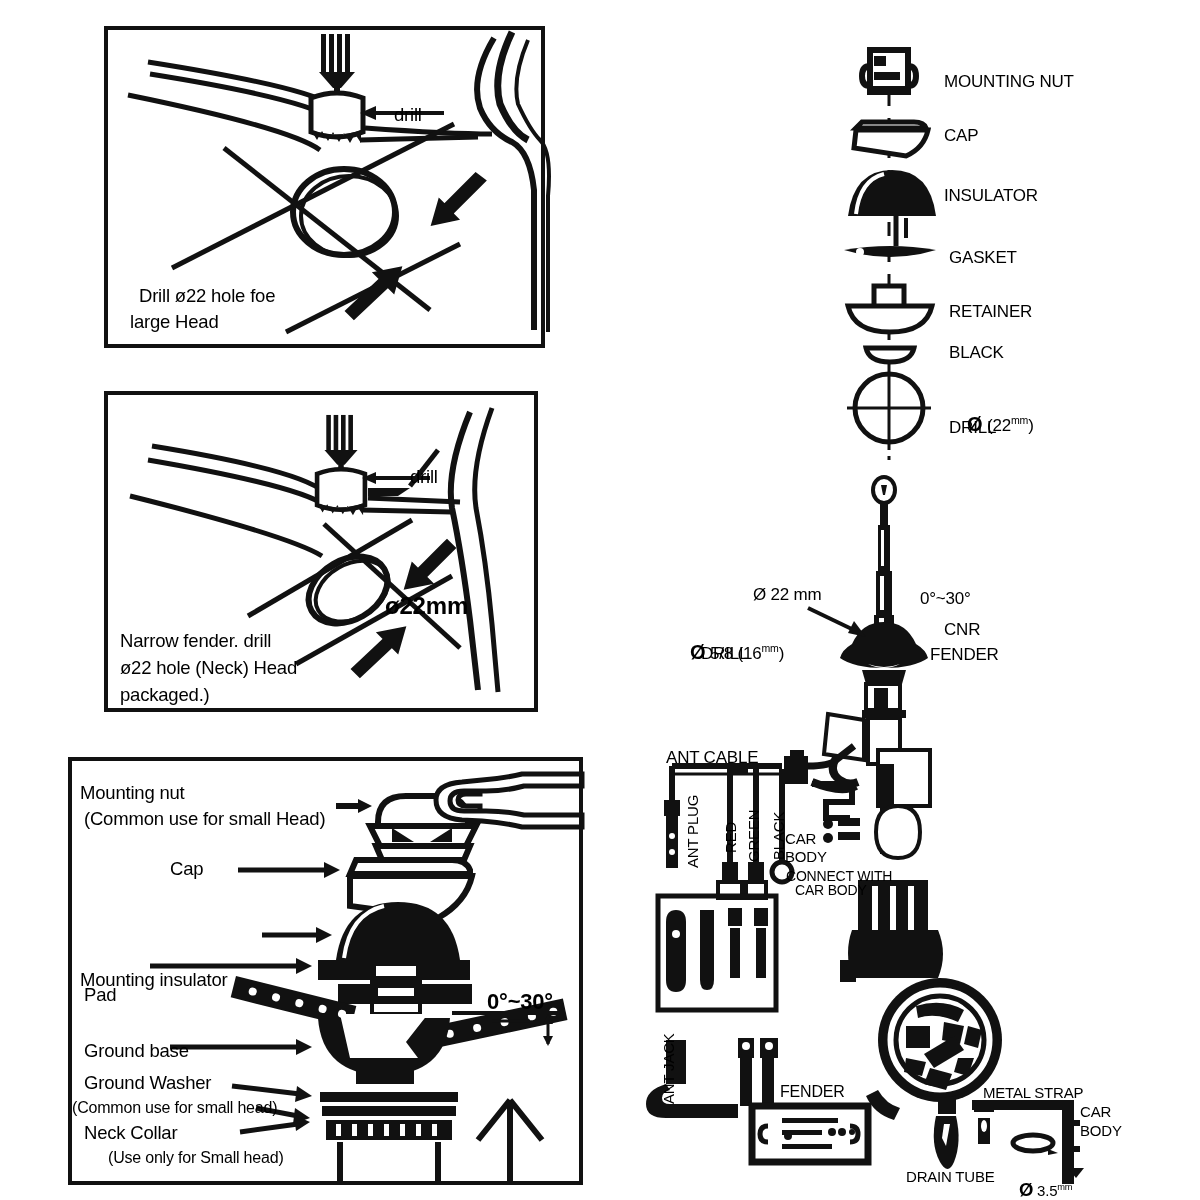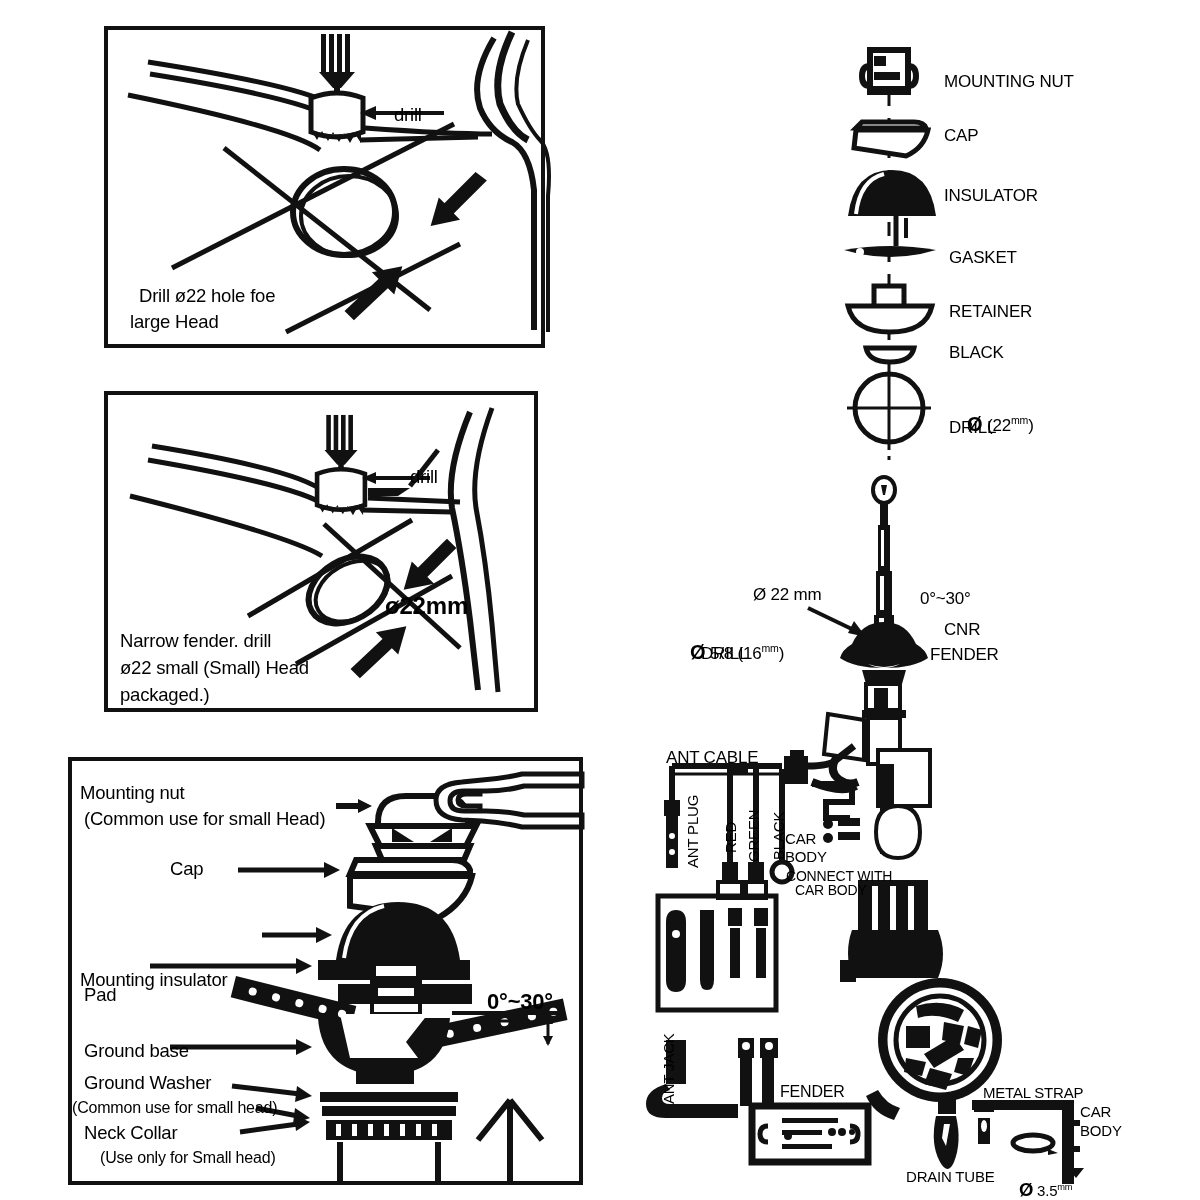--- a/index.html
+++ b/index.html
@@ -425,33 +425,33 @@
   <div class="panel" style="left:104px;top:391px;width:434px;height:321px;"></div>
   <div class="panel" style="left:68px;top:757px;width:515px;height:428px;"></div>
 
   <div class="lbl t18" style="left:394px;top:104px;">drill</div>
   <div class="lbl t18" style="left:130px;top:285px;margin-left:9px;">Drill ø22 hole foe</div>
   <div class="lbl t18" style="left:130px;top:311px;">large Head</div>
 
   <div class="lbl t18" style="left:410px;top:466px;">drill</div>
   <div class="lbl t24" style="left:385px;top:591px;">ø22mm</div>
   <div class="lbl t18" style="left:120px;top:630px;">Narrow fender. drill</div>
-  <div class="lbl t18" style="left:120px;top:657px;">ø22 small (Small) Head</div>
+  <div class="lbl t18" style="left:120px;top:657px;">ø22 hole (Neck) Head</div>
   <div class="lbl t18" style="left:120px;top:684px;">packaged.)</div>
 
   <div class="lbl t18" style="left:80px;top:782px;">Mounting nut</div>
   <div class="lbl t18" style="left:84px;top:808px;">(Common use for small Head)</div>
   <div class="lbl t18" style="left:170px;top:858px;">Cap</div>
   <div class="lbl t18" style="left:80px;top:924px;margin-top:45px;">Mounting insulator</div>
   <div class="lbl t18" style="left:84px;top:984px;">Pad</div>
   <div class="lbl t18" style="left:84px;top:1040px;">Ground base</div>
   <div class="lbl t18" style="left:84px;top:1072px;">Ground Washer</div>
   <div class="lbl t16" style="left:72px;top:1098px;">(Common use for small head)</div>
   <div class="lbl t18" style="left:84px;top:1122px;">Neck Collar</div>
-  <div class="lbl t16" style="left:56px;top:1148px;padding-left:44px;">(Use only for Small head)</div>
+  <div class="lbl t16" style="left:64px;top:1148px;padding-left:44px;">(Use only for Small head)</div>
   <div class="lbl t22" style="left:487px;top:989px;">0°~30°</div>
 
   <div class="lbl t17" style="left:944px;top:72px;">MOUNTING NUT</div>
   <div class="lbl t17" style="left:944px;top:126px;">CAP</div>
   <div class="lbl t17" style="left:944px;top:186px;">INSULATOR</div>
   <div class="lbl t17" style="left:949px;top:248px;">GASKET</div>
   <div class="lbl t17" style="left:949px;top:302px;">RETAINER</div>
   <div class="lbl t17" style="left:949px;top:343px;">BLACK</div>
 
   <div class="lbl t17" style="left:949px;top:391px;">

